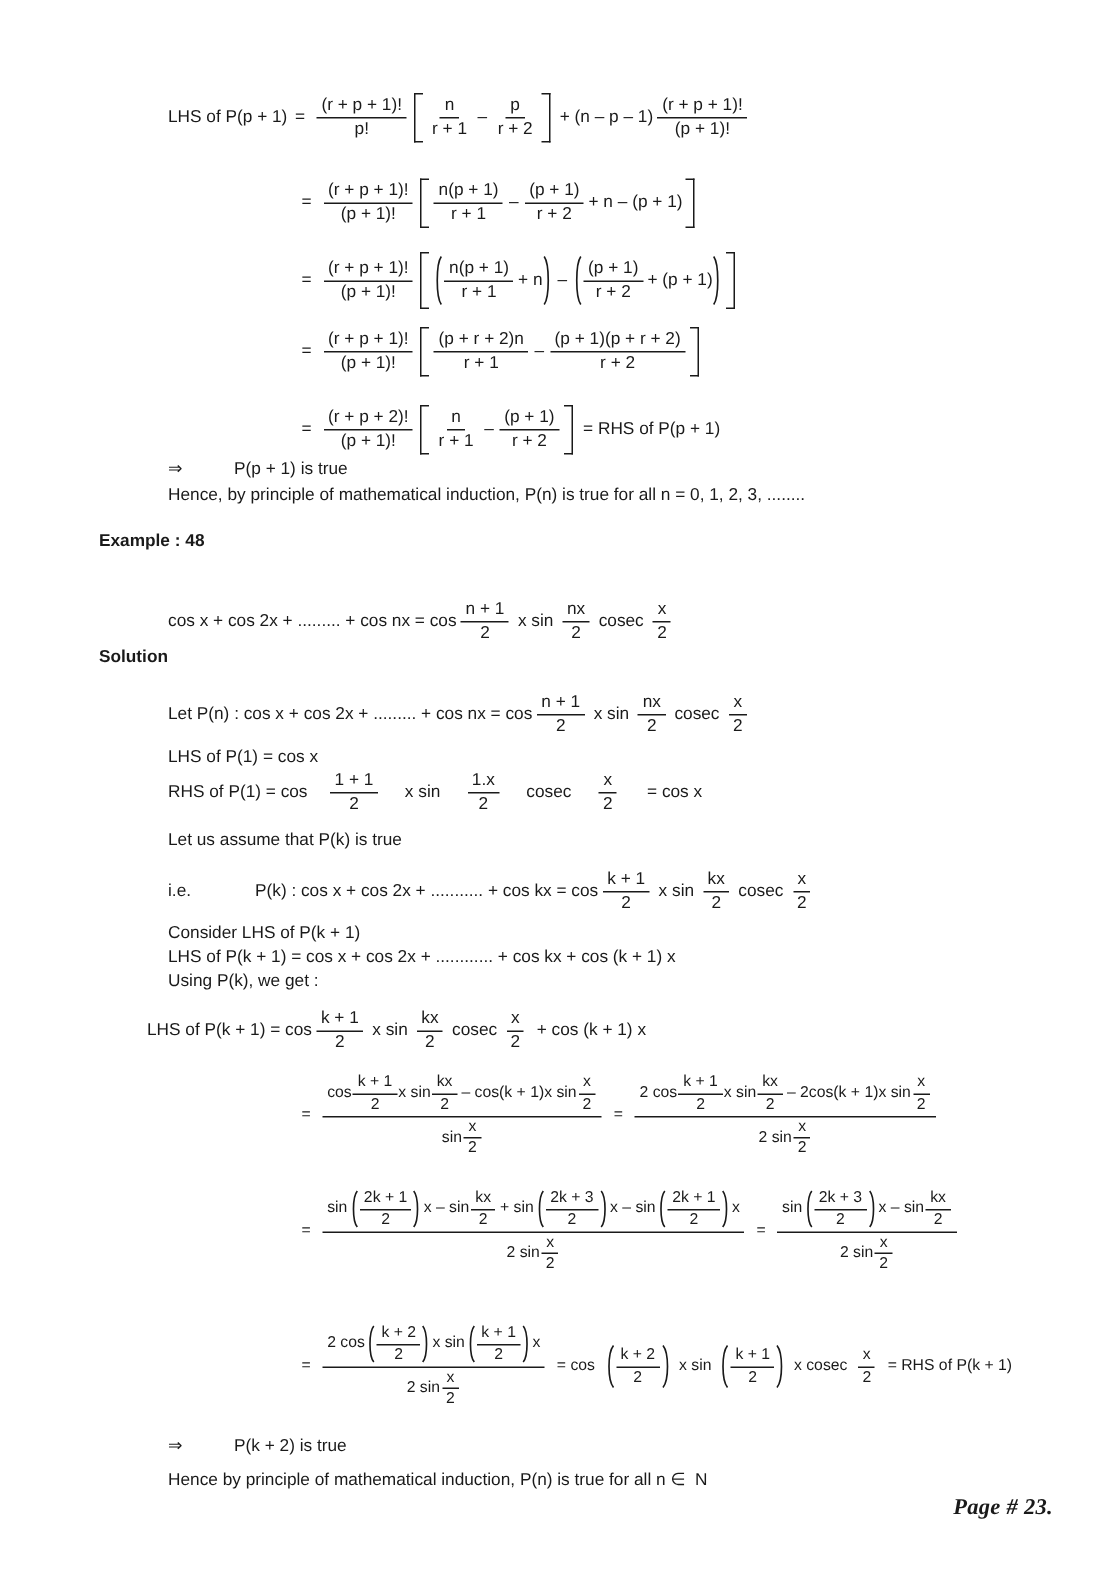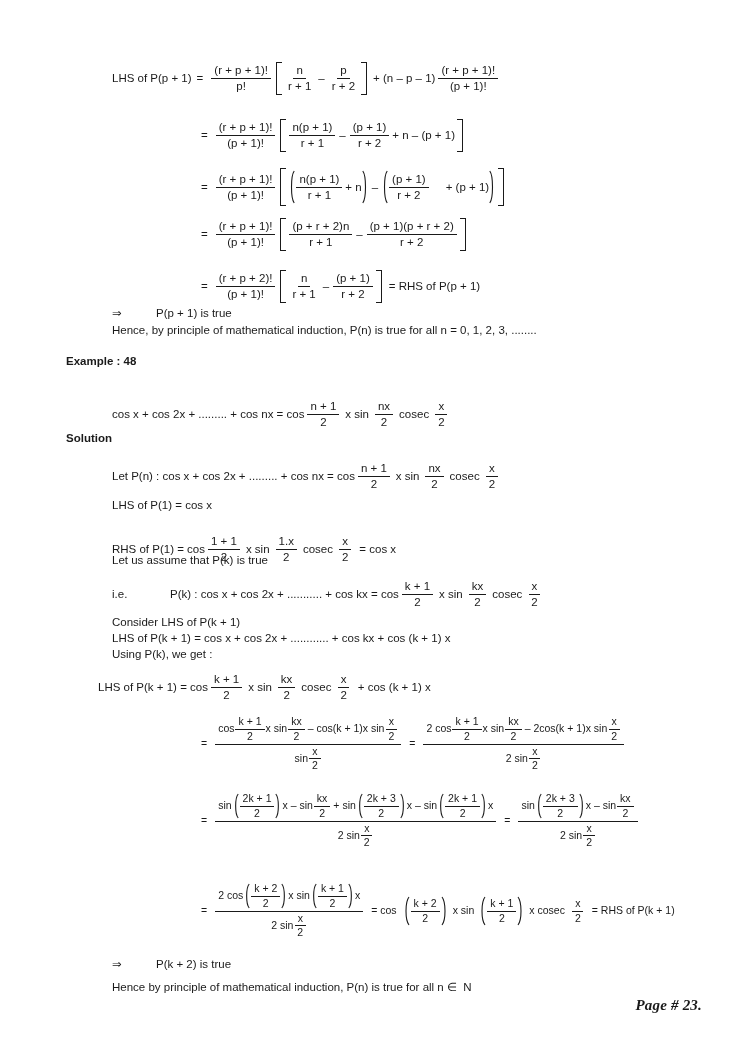--- a/index.html
+++ b/index.html
@@ -206,21 +206,21 @@
           <span class="pl">
             <svg class="paren-svg" width="6" height="34" viewBox="0 0 6 34" aria-hidden="true">
                 <path d="M5.2 1 C1.6 6, 1.6 28, 5.2 33" stroke="#1a1a1a" stroke-width="1.1" fill="none"></path>
               </svg>
           </span>
           <span class="pc">
             <span class="frac tight">
               <span class="num">(p + 1)</span>
               <span class="den">r + 2</span>
             </span>
-            <span class="txt" style="margin-left:16px;">+ (p + 1)</span>
+            <span class="txt" style="margin-left:2px;">+ (p + 1)</span>
           </span>
           <span class="pr">
             <svg class="paren-svg" width="6" height="34" viewBox="0 0 6 34" aria-hidden="true">
                 <path d="M0.8 1 C4.4 6, 4.4 28, 0.8 33" stroke="#1a1a1a" stroke-width="1.1" fill="none"></path>
               </svg>
           </span>
         </span>
       </span>
       <span class="br"></span>
     </span>
@@ -319,21 +319,21 @@
     <span class="frac">
       <span class="num">x</span>
       <span class="den">2</span>
     </span>
   </div>
 
   <div class="blk row" style="left:112px; top:498px;">
     <span class="txt">LHS of P(1) = cos x</span>
   </div>
 
-  <div class="blk row" style="left:112px; top:535px;">
+  <div class="blk row" style="left:112px; top:514px;gap:12px;">
     <span class="txt">RHS of P(1) = cos</span>
     <span class="frac">
       <span class="num">1 + 1</span>
       <span class="den">2</span>
     </span>
     <span class="txt" style="margin:0 3px;">x sin</span>
     <span class="frac">
       <span class="num">1.x</span>
       <span class="den">2</span>
     </span>

